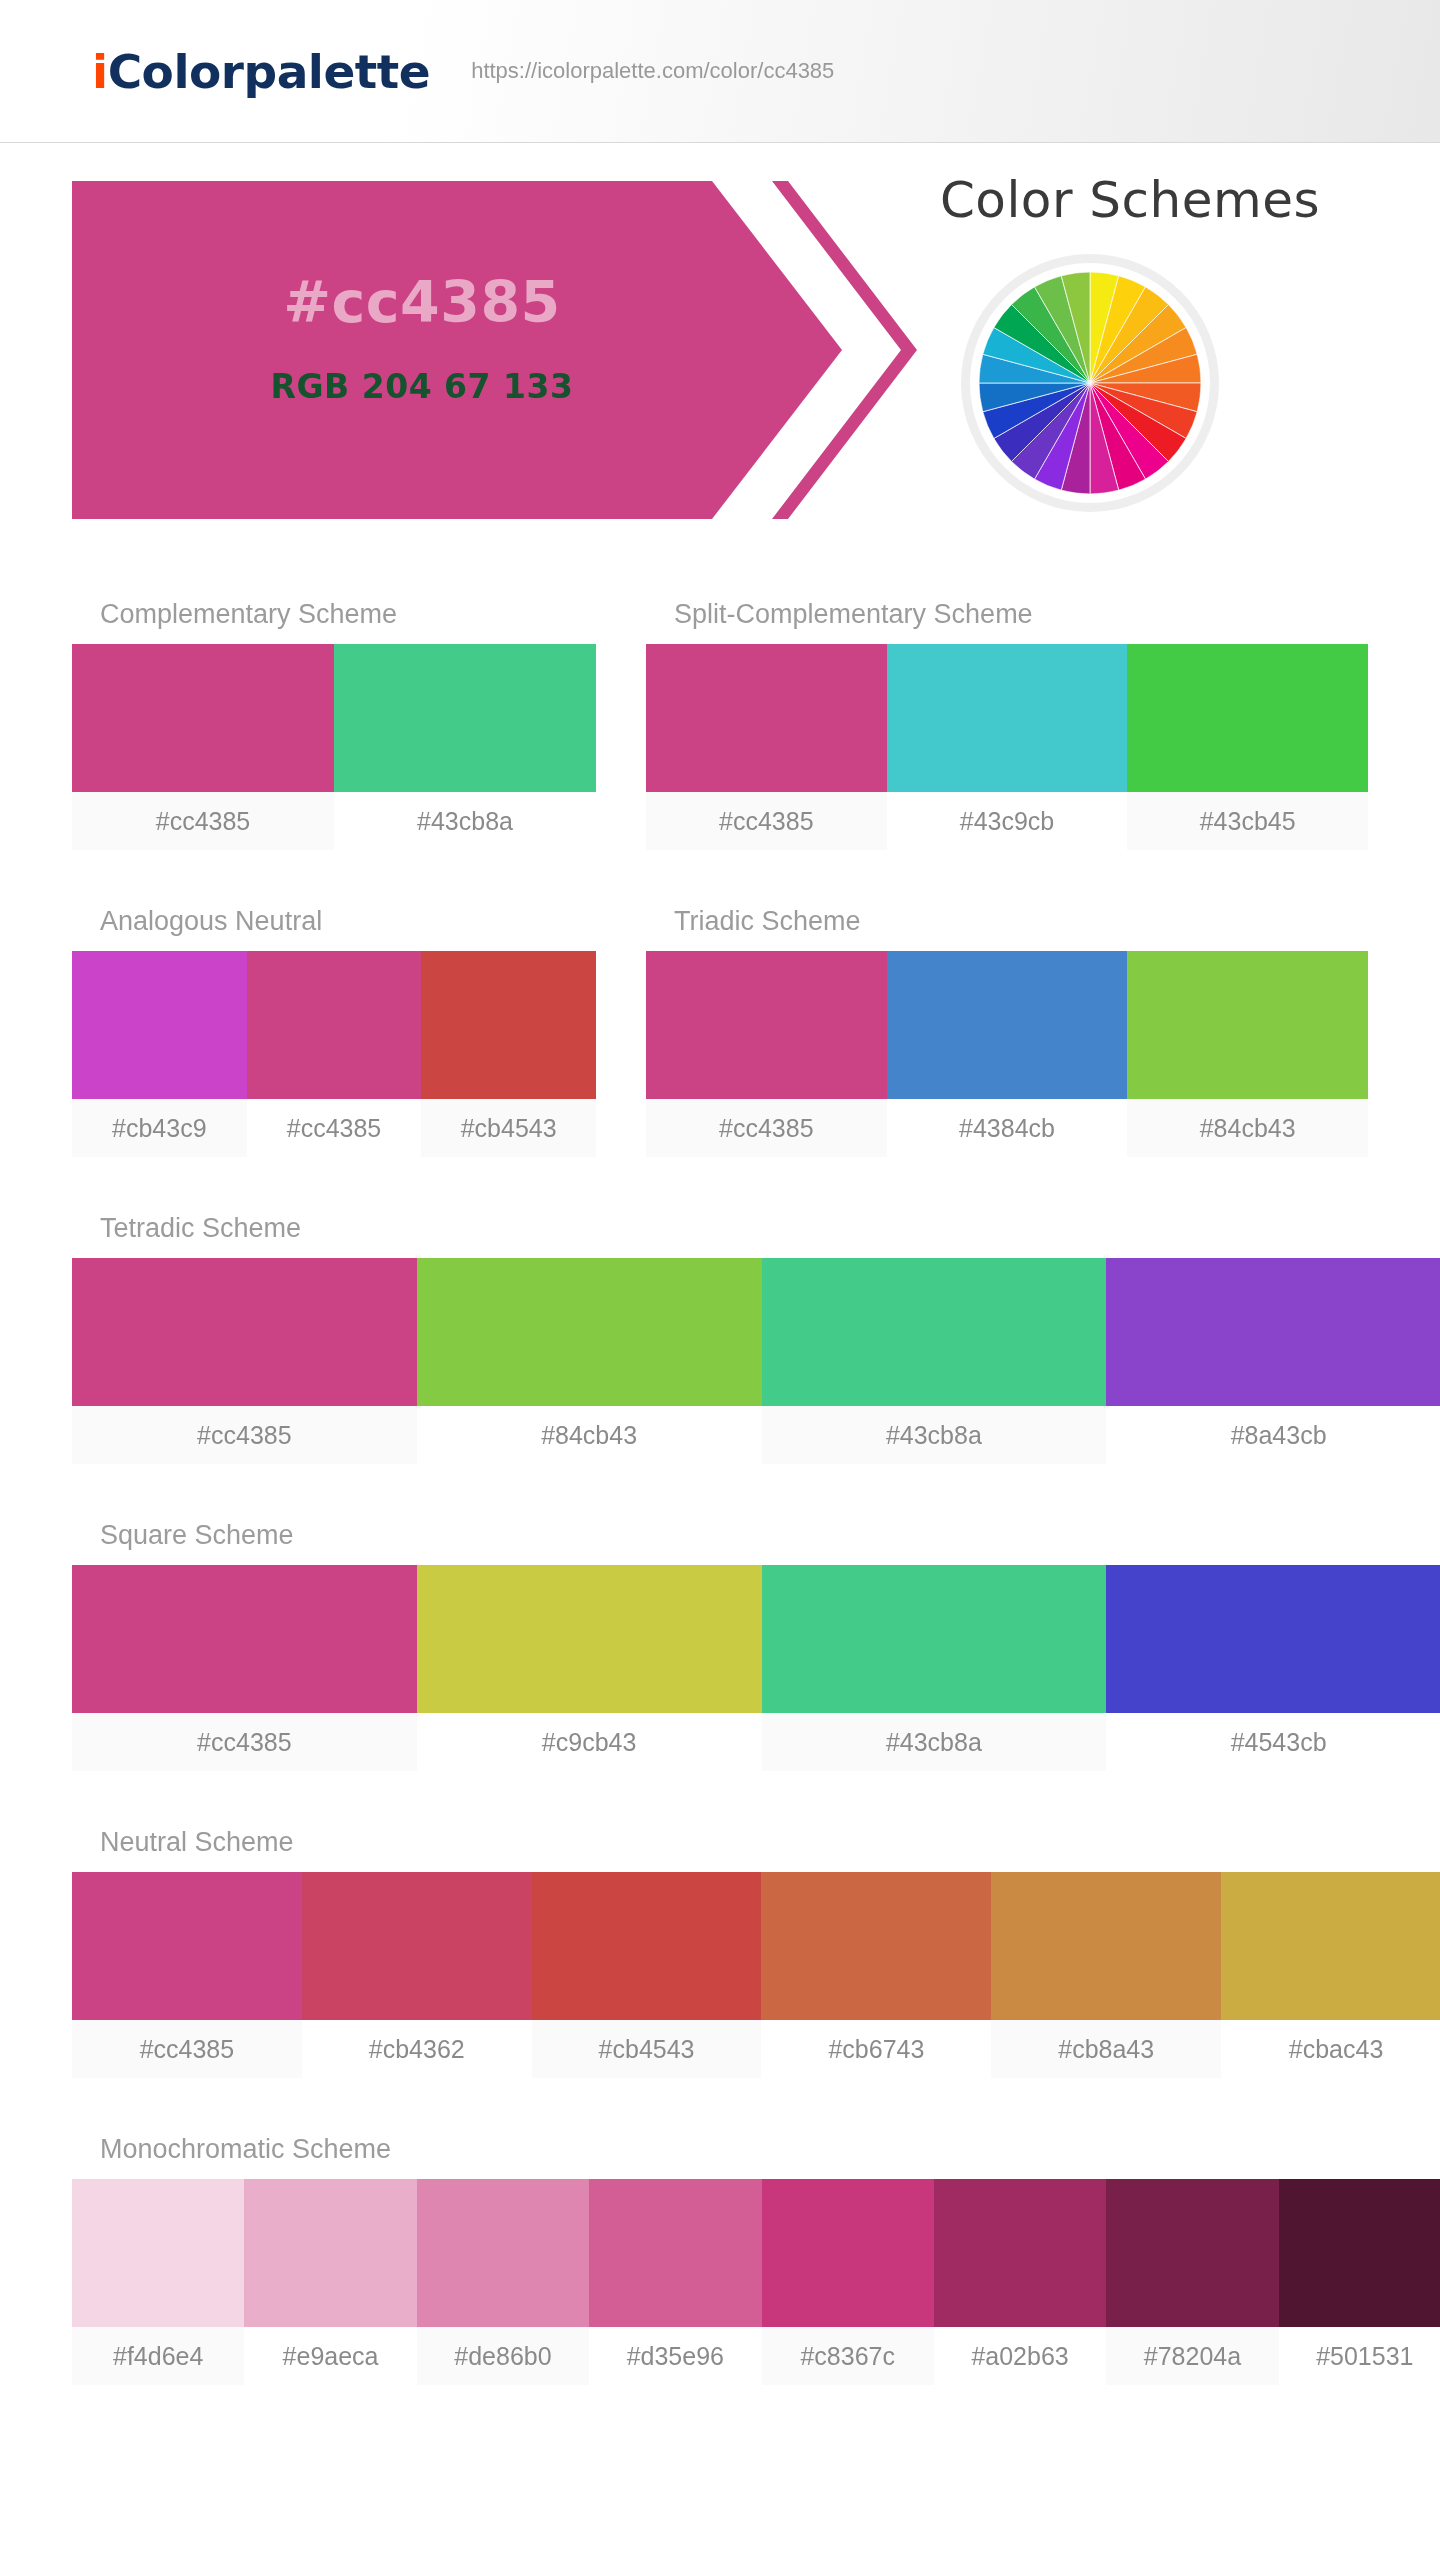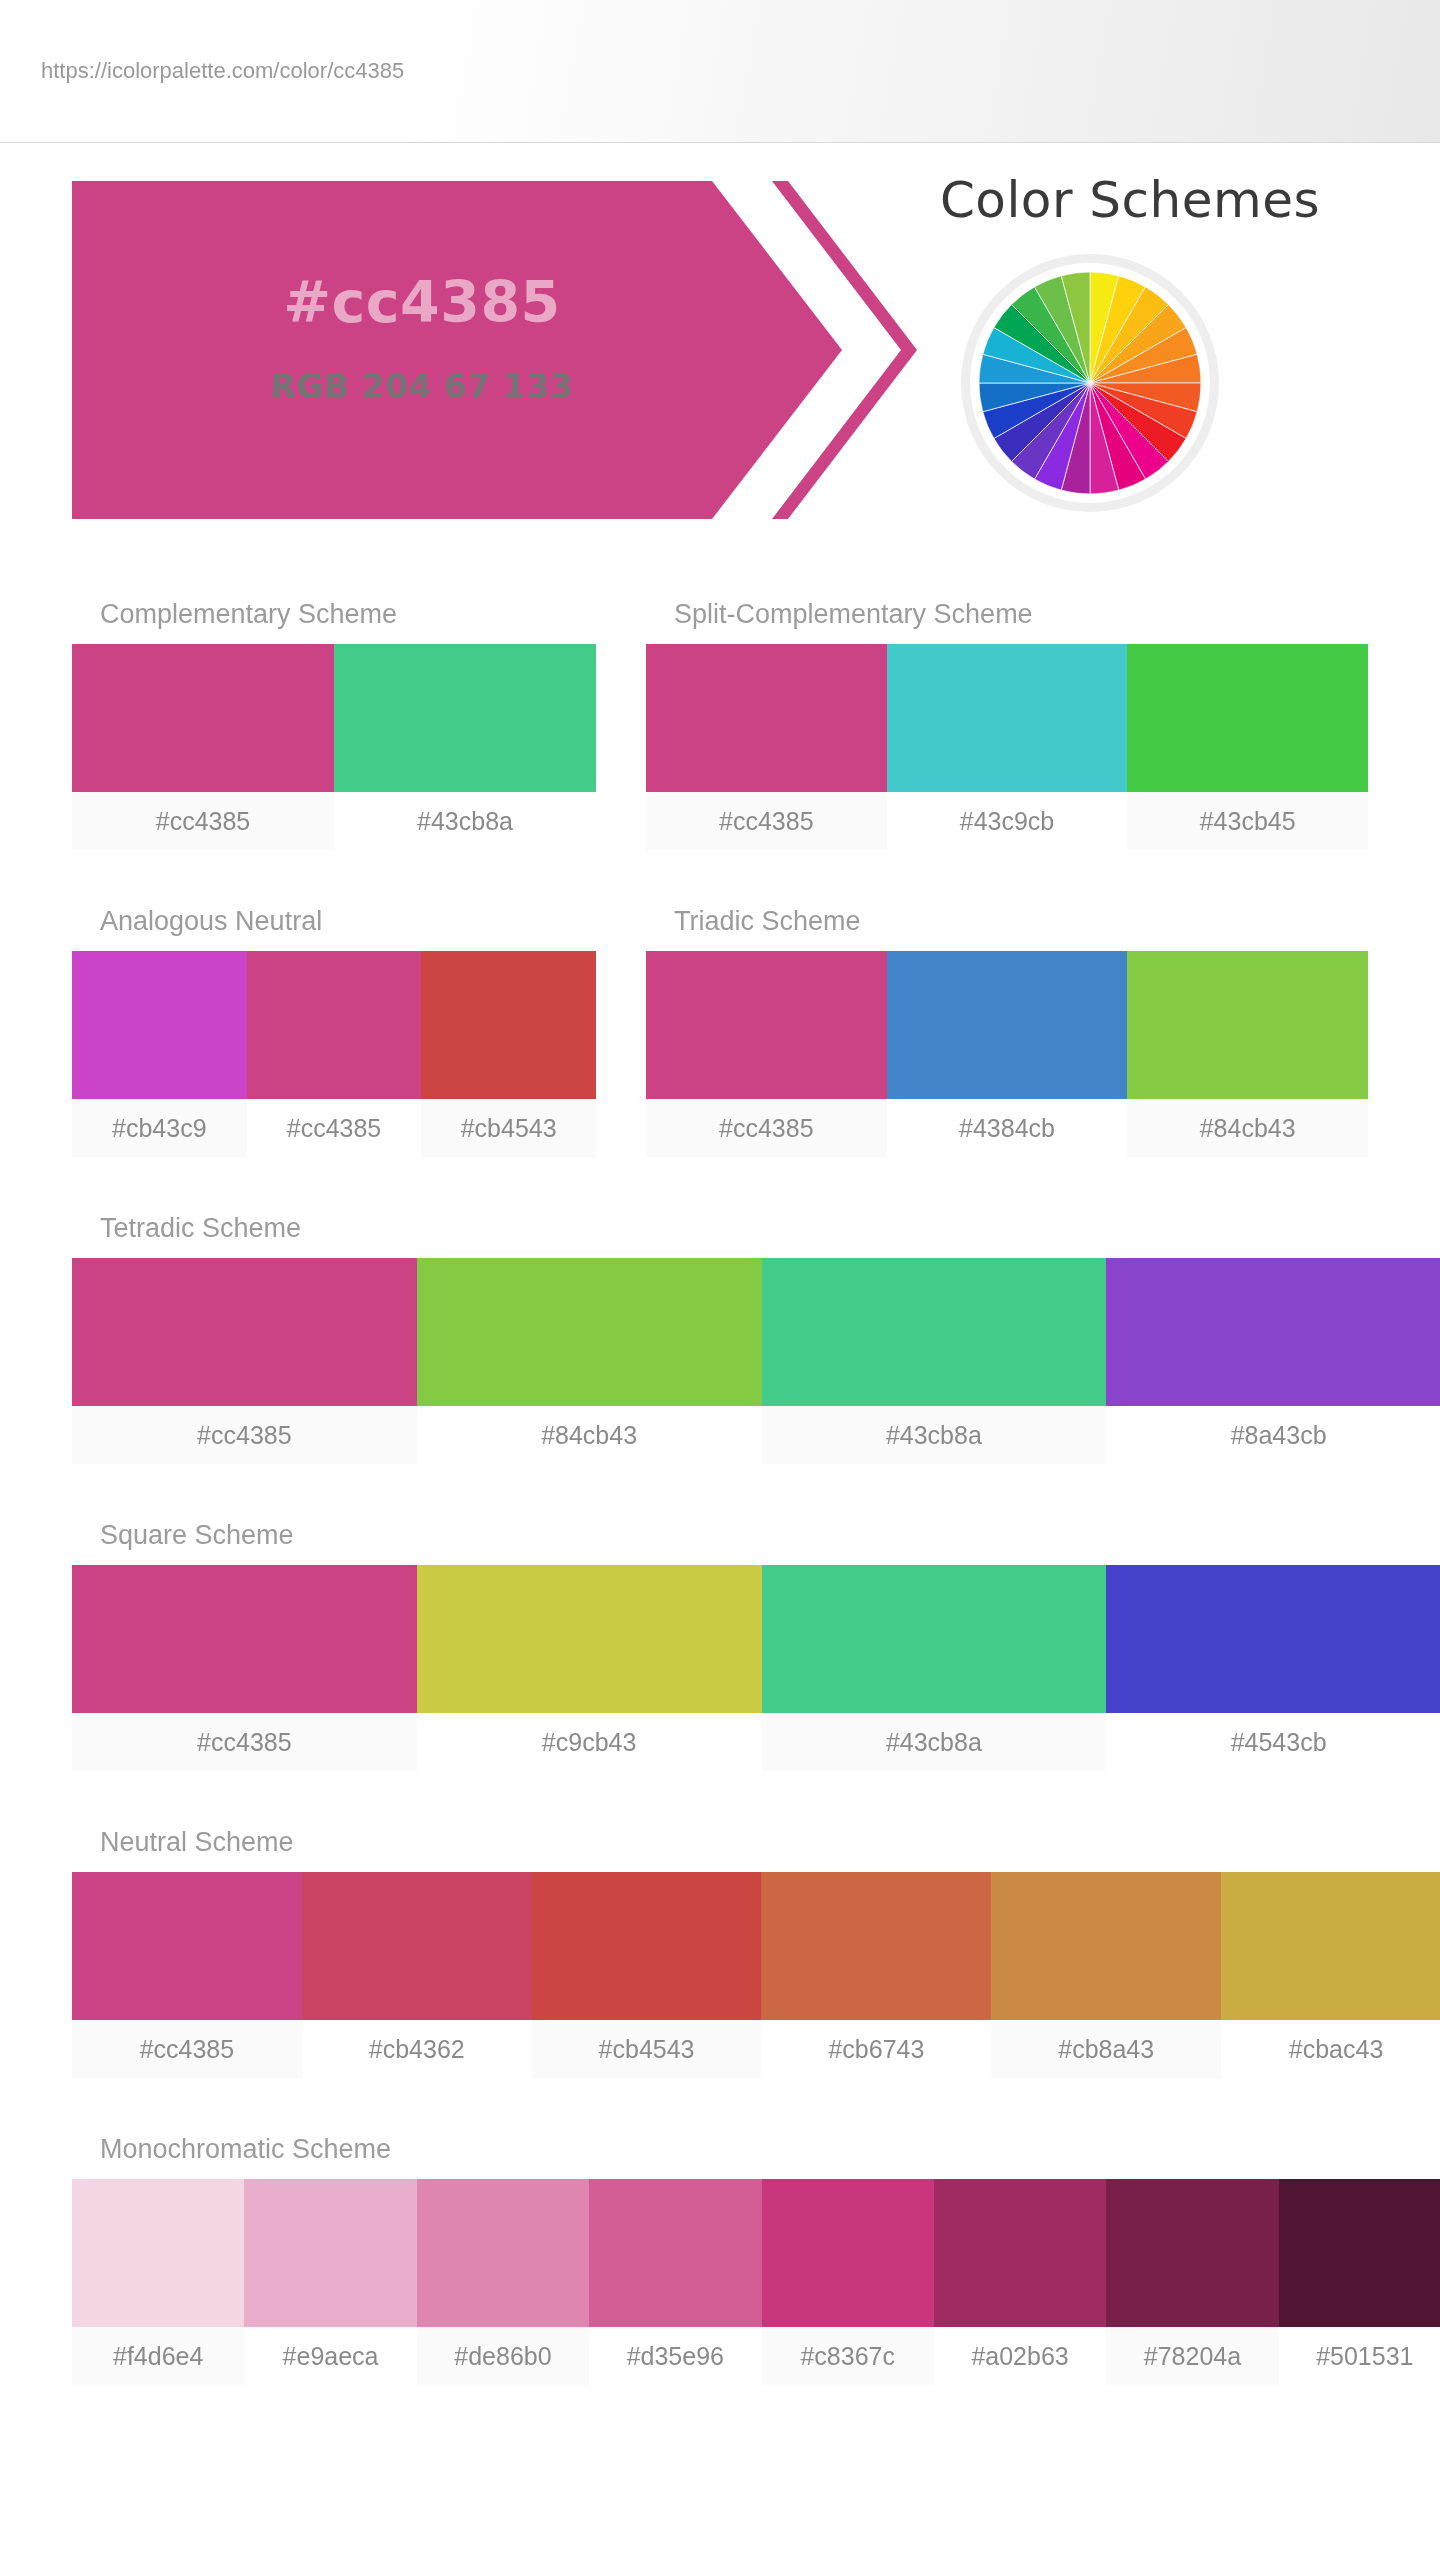--- a/index.html
+++ b/index.html
@@ -85,21 +85,21 @@
     font-family: "DejaVu Sans", sans-serif;
     letter-spacing: 0.5px;
   }
   .hero-rgb {
     position: absolute;
     left: 0; top: 186px;
     width: 700px;
     text-align: center;
     font-size: 33px;
     font-weight: bold;
-    color: #737373;
+    color: #14532d;
     font-family: "DejaVu Sans", sans-serif;
     letter-spacing: 0.5px;
   }
 
   .schemes-title {
     position: absolute;
     left: 860px;
     top: 28px;
     width: 540px;
     text-align: center;
@@ -169,20 +169,23 @@
     white-space: nowrap;
   }
   .hex-cell.tint { background: #fafafa; }
   .spacer-lg { height: 56px; }
   .spacer-top { height: 56px; }
 </style>
 </head>
 <body>
 
 <div class="site-header">
+  <div class="logo">
+    <span class="logo-i">i</span><span class="logo-rest">Colorpalette</span>
+  </div>
   <div class="page-url">https://icolorpalette.com/color/cc4385</div>
 </div>
 
 <div class="hero">
   <div class="hero-banner">
     <div class="banner-body"></div>
     <div class="banner-point"></div>
     <div class="banner-chevron">
       <svg width="145" height="338" viewBox="0 0 145 338">
         <polygon points="0,0 16,0 145,169 16,338 0,338 129,169" fill="#cc4385"></polygon>

